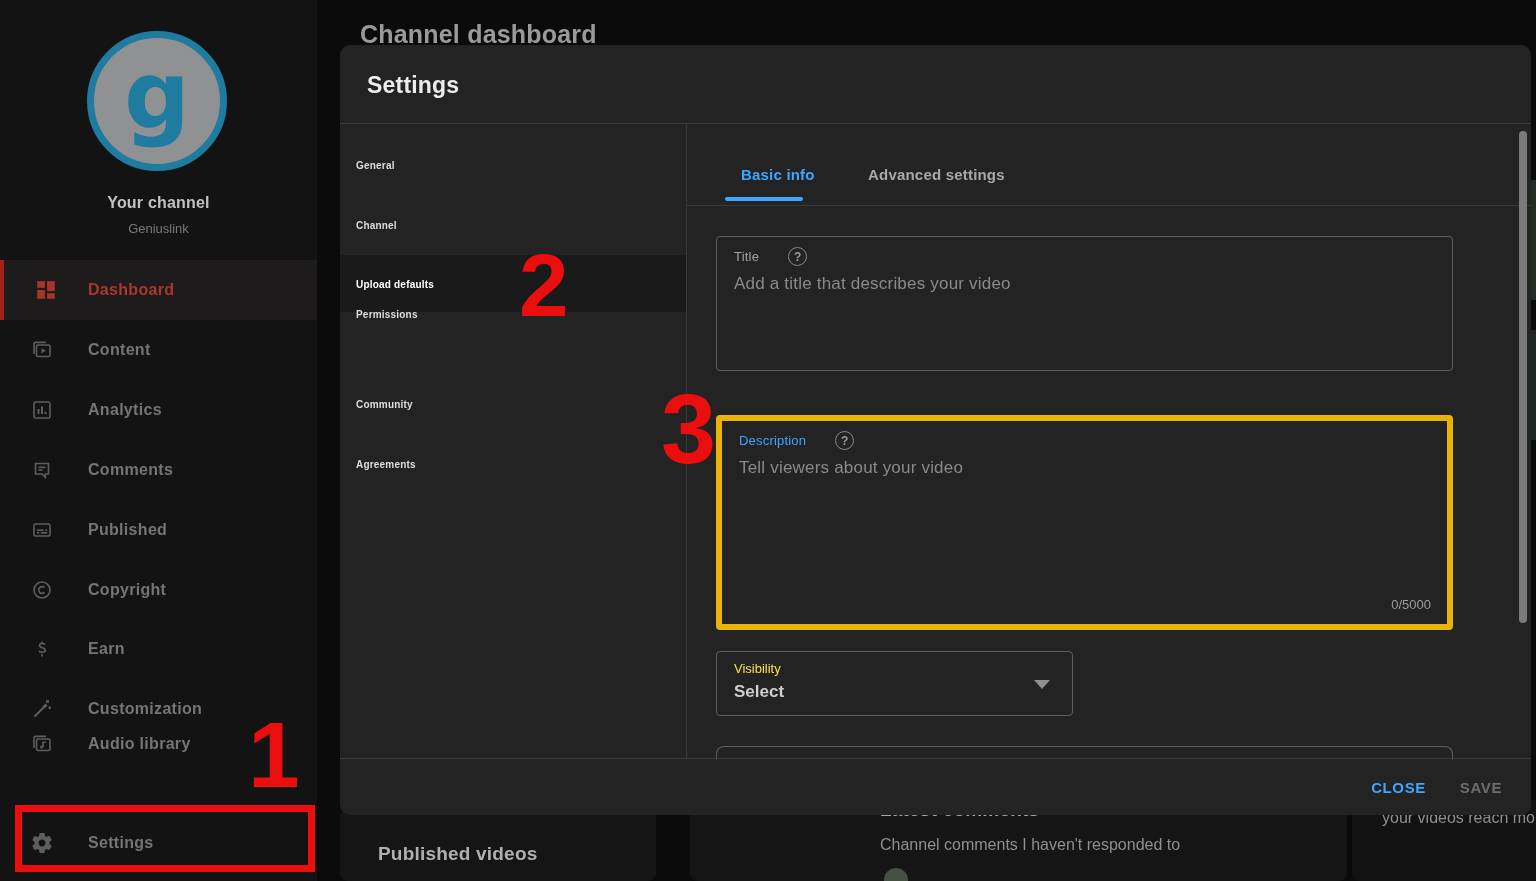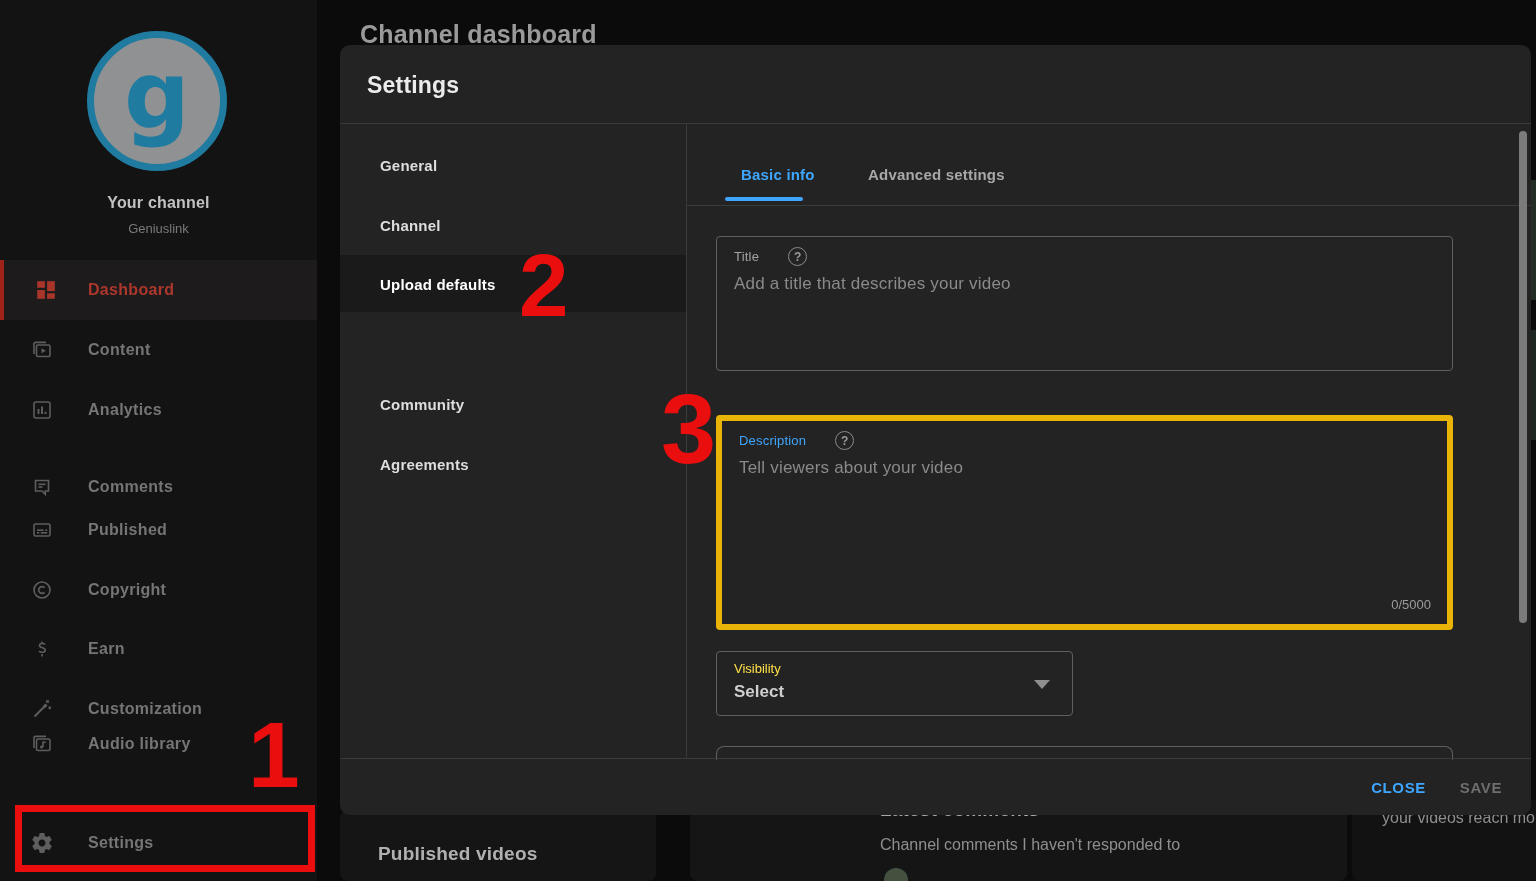--- a/index.html
+++ b/index.html
@@ -18,21 +18,21 @@
   }
   .avatar-g { font-family:"DejaVu Sans", sans-serif; font-weight:bold; font-size:92px; color:#1f7ca0; line-height:1; margin-top:-8px; }
   .ch-name { position:absolute; left:0; top:194px; width:317px; text-align:center; color:#c2c2c2; font-size:16px; font-weight:bold; letter-spacing:.2px; }
   .ch-handle { position:absolute; left:0; top:221px; width:317px; text-align:center; color:#7a7a7a; font-size:13px; }
 
   .side-item { position:absolute; left:0; width:317px; height:60px; cursor:pointer; }
   .side-item .sicon { position:absolute; left:30px; top:50%; transform:translateY(-50%); width:24px; height:24px; display:flex; align-items:center; justify-content:center; }
   .side-item .slabel { position:absolute; left:88px; top:50%; transform:translateY(-50%); color:#757575; font-size:16px; font-weight:bold; letter-spacing:.3px; }
   .si-0 { top:260px; background:#1d1b1b; border-left:4px solid #a02218; }
   .si-0 .slabel { color:#ad372c; left:84px; }
-  .si-1 { top:320px; } .si-2 { top:380px; } .si-3 { top:457px;padding-left:21px; } .si-4 { top:500px; }
+  .si-1 { top:320px; } .si-2 { top:380px; } .si-3 { top:440px;padding-left:21px; } .si-4 { top:500px; }
   .si-5 { top:560px; } .si-6 { top:619px; } .si-7 { top:679px; } .si-8 { top:714px; }
   .si-settings { top:813px; }
   svg.oicon { stroke:#5e5e5e; fill:none; stroke-width:1.6; }
 
   
   .bgpage { position:absolute; left:317px; top:0; width:1219px; height:881px; background:#0b0b0b; z-index:1; }
   .bg-title { position:absolute; left:43px; top:20px; color:#9a9a9a; font-size:25px; font-weight:bold; letter-spacing:.2px; }
   .card { position:absolute; background:#151515; border-radius:8px; }
   .card-left { left:23px; top:810px; width:316px; height:71px; }
   .card-left h2 { position:absolute; left:38px; top:33px; color:#b0b0b0; font-size:19px; font-weight:bold; letter-spacing:.2px; }
@@ -46,21 +46,21 @@
   .ef1 { left:1214px; top:180px; height:120px; background:#232d26; }
   .ef2 { left:1214px; top:330px; height:110px; background:#1d2621; }
 
   
   .dialog { position:absolute; left:340px; top:45px; width:1191px; height:770px; background:#232323; border-radius:10px; z-index:10; }
   .dlg-title { position:absolute; left:27px; top:27px; color:#ececec; font-size:23px; font-weight:bold; letter-spacing:.2px; }
   .hdr-divider { position:absolute; left:0; top:78px; width:100%; height:1px; background:#3a3a3a; }
   .v-divider { position:absolute; left:346px; top:78px; width:1px; height:636px; background:#3a3a3a; }
 
   .dlg-nav-item { position:absolute; left:0; width:346px; height:58px; cursor:pointer; }
-  .dlg-nav-item span { position:absolute; left:40px; top:50%; transform:translateY(-50%); color:#dedede; font-size:15px; font-weight:bold; letter-spacing:.2px; }
+  .dlg-nav-item span { position:absolute; left:16px; top:50%; transform:translateY(-50%); color:#dedede; font-size:10px; font-weight:bold; letter-spacing:.2px; }
   .dn-0 { top:91px; } .dn-1 { top:151px; }
   .dn-2 { top:210px; height:57px; background:#1a1a1a; }
   .dn-2 span { color:#ffffff; }
   .dn-3 { top:240px; } .dn-3 { top:240px; }
   .dn-3 { top:240px; }
   .dn-3 { top:240px; }
   .dn-3 { top:240px; } 
   .dn-3 { top:240px; }
   .dn-3 { top:240px; }
   .dn-3 { top:241px; }
@@ -265,20 +265,23 @@
 
     <div class="dlg-nav-item dn-0">
         <span>General</span>
       </div>
     <div class="dlg-nav-item dn-1">
         <span>Channel</span>
       </div>
     <div class="dlg-nav-item dn-2">
         <span>Upload defaults</span>
       </div>
+    <div class="dlg-nav-item dn-3">
+        <span>Permissions</span>
+      </div>
     <div class="dlg-nav-item dn-4">
         <span>Community</span>
       </div>
     <div class="dlg-nav-item dn-5">
         <span>Agreements</span>
       </div>
 
     <div class="tab tab-basic">Basic info</div>
     <div class="tab tab-adv">Advanced settings</div>
     <div class="tab-underline"></div>

